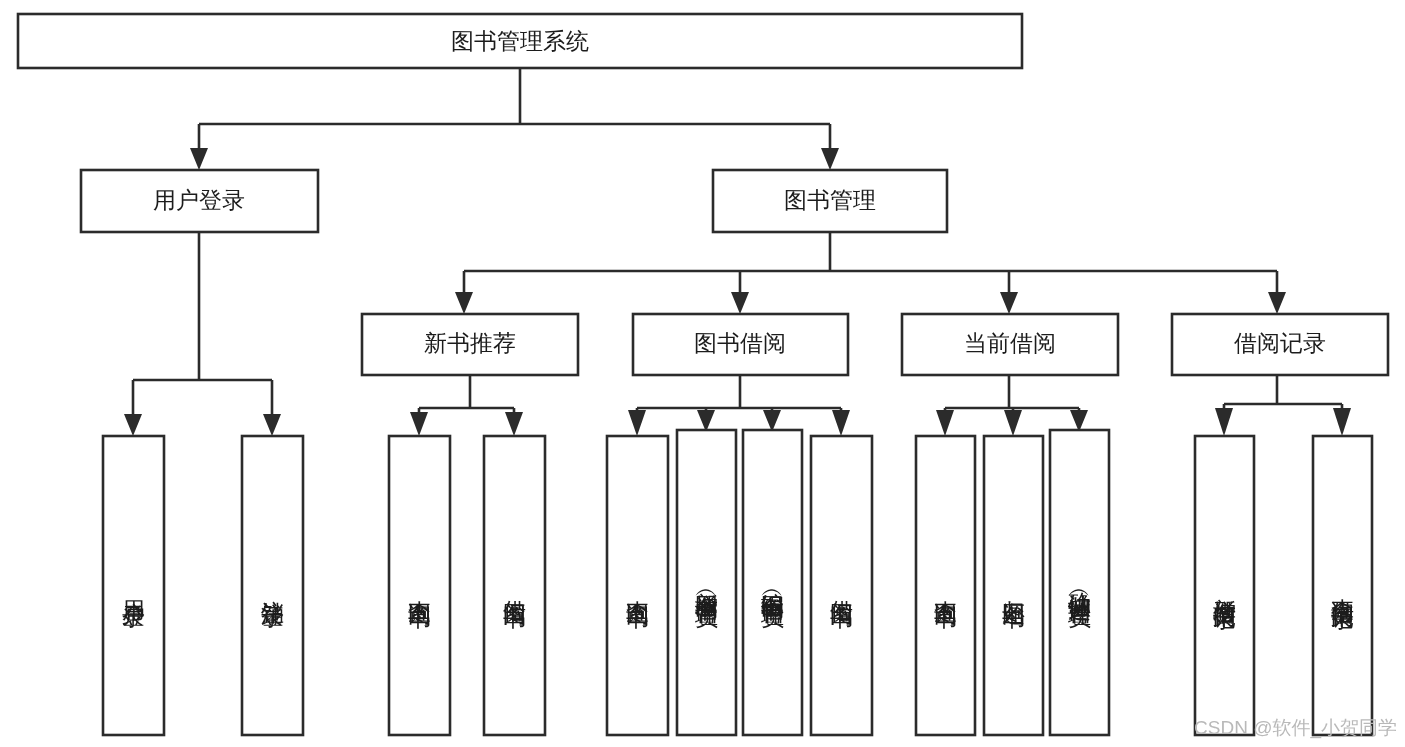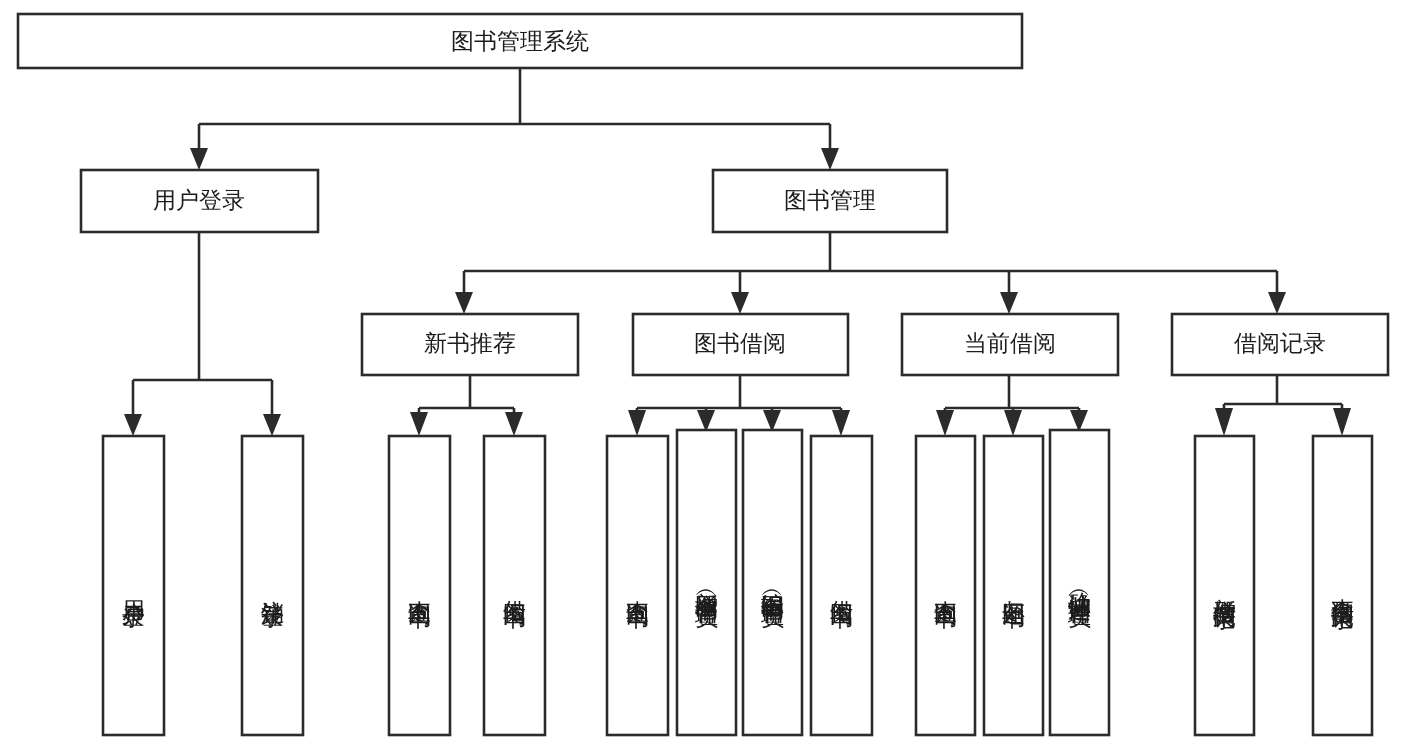--- a/index.html
+++ b/index.html
@@ -199,13 +199,14 @@
   <div class="node-label-v" style="left:607px;  top:436px; width:61px; height:299px;">查询图书</div>
   <div class="node-label-v" style="left:677px;  top:430px; width:59px; height:305px;">新增图书（管理员）</div>
   <div class="node-label-v" style="left:743px;  top:430px; width:59px; height:305px;">编辑图书（管理员）</div>
   <div class="node-label-v" style="left:811px;  top:436px; width:61px; height:299px;">借阅图书</div>
   <div class="node-label-v" style="left:916px;  top:436px; width:59px; height:299px;">查询图书</div>
   <div class="node-label-v" style="left:984px;  top:436px; width:59px; height:299px;">归还图书</div>
   <div class="node-label-v" style="left:1050px; top:430px; width:59px; height:305px;">确认归还（管理员）</div>
   <div class="node-label-v" style="left:1195px; top:436px; width:59px; height:299px;">新增借阅记录</div>
   <div class="node-label-v" style="left:1313px; top:436px; width:59px; height:299px;">查询借阅记录</div>
 
+  <div class="watermark">CSDN @软件_小贺同学</div>
 </div>
 
 </body></html>

